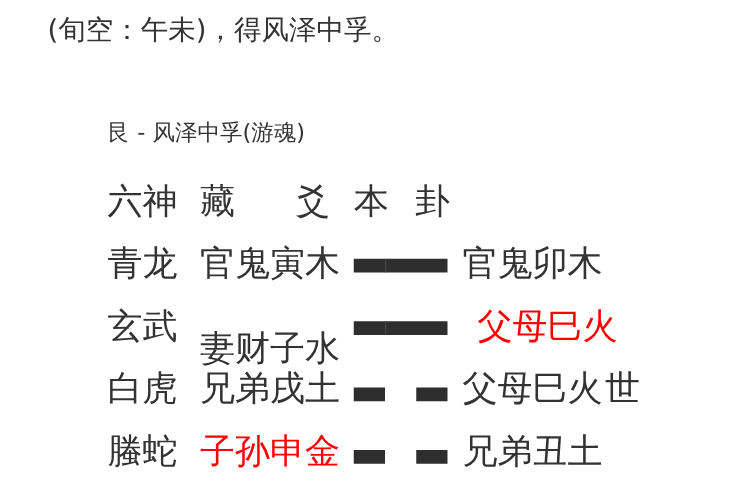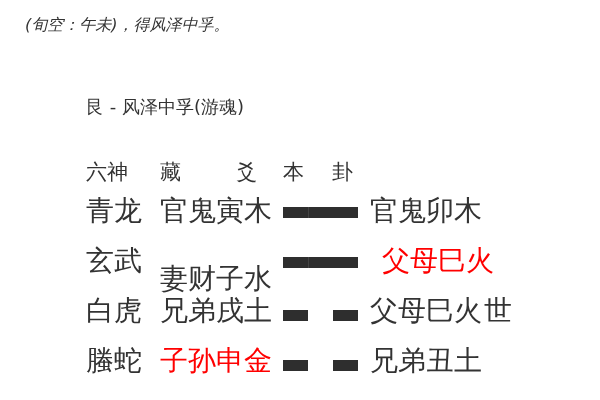--- a/index.html
+++ b/index.html
@@ -10,30 +10,30 @@
     body {
       width: 600px;
       height: 400px;
       position: relative;
       overflow: hidden;
       font-family: "DejaVu Sans", "Liberation Sans", sans-serif;
       color: #333333;
     }
     .abs { position: absolute; white-space: nowrap; }
     .intro {
-      left: 25px; top: 10px;
-      font-size: 16px; line-height: 30px; font-style: italic;
+      left: 38px; top: 10px;
+      font-size: 22px; line-height: 30px;
     }
     .title {
       left: 86px; top: 92px;
       font-size: 18px; line-height: 30px;
     }
     .hdr {
-      top: 157px;
-      font-size: 21px; line-height: 30px;
+      top: 146px;
+      font-size: 28px; line-height: 30px;
     }
     .cell {
       font-size: 28px; line-height: 30px;
     }
     .red { color: #ff0000; }
     .yang {
       position: absolute;
       left: 283px;
       width: 75px;
       height: 11px;

